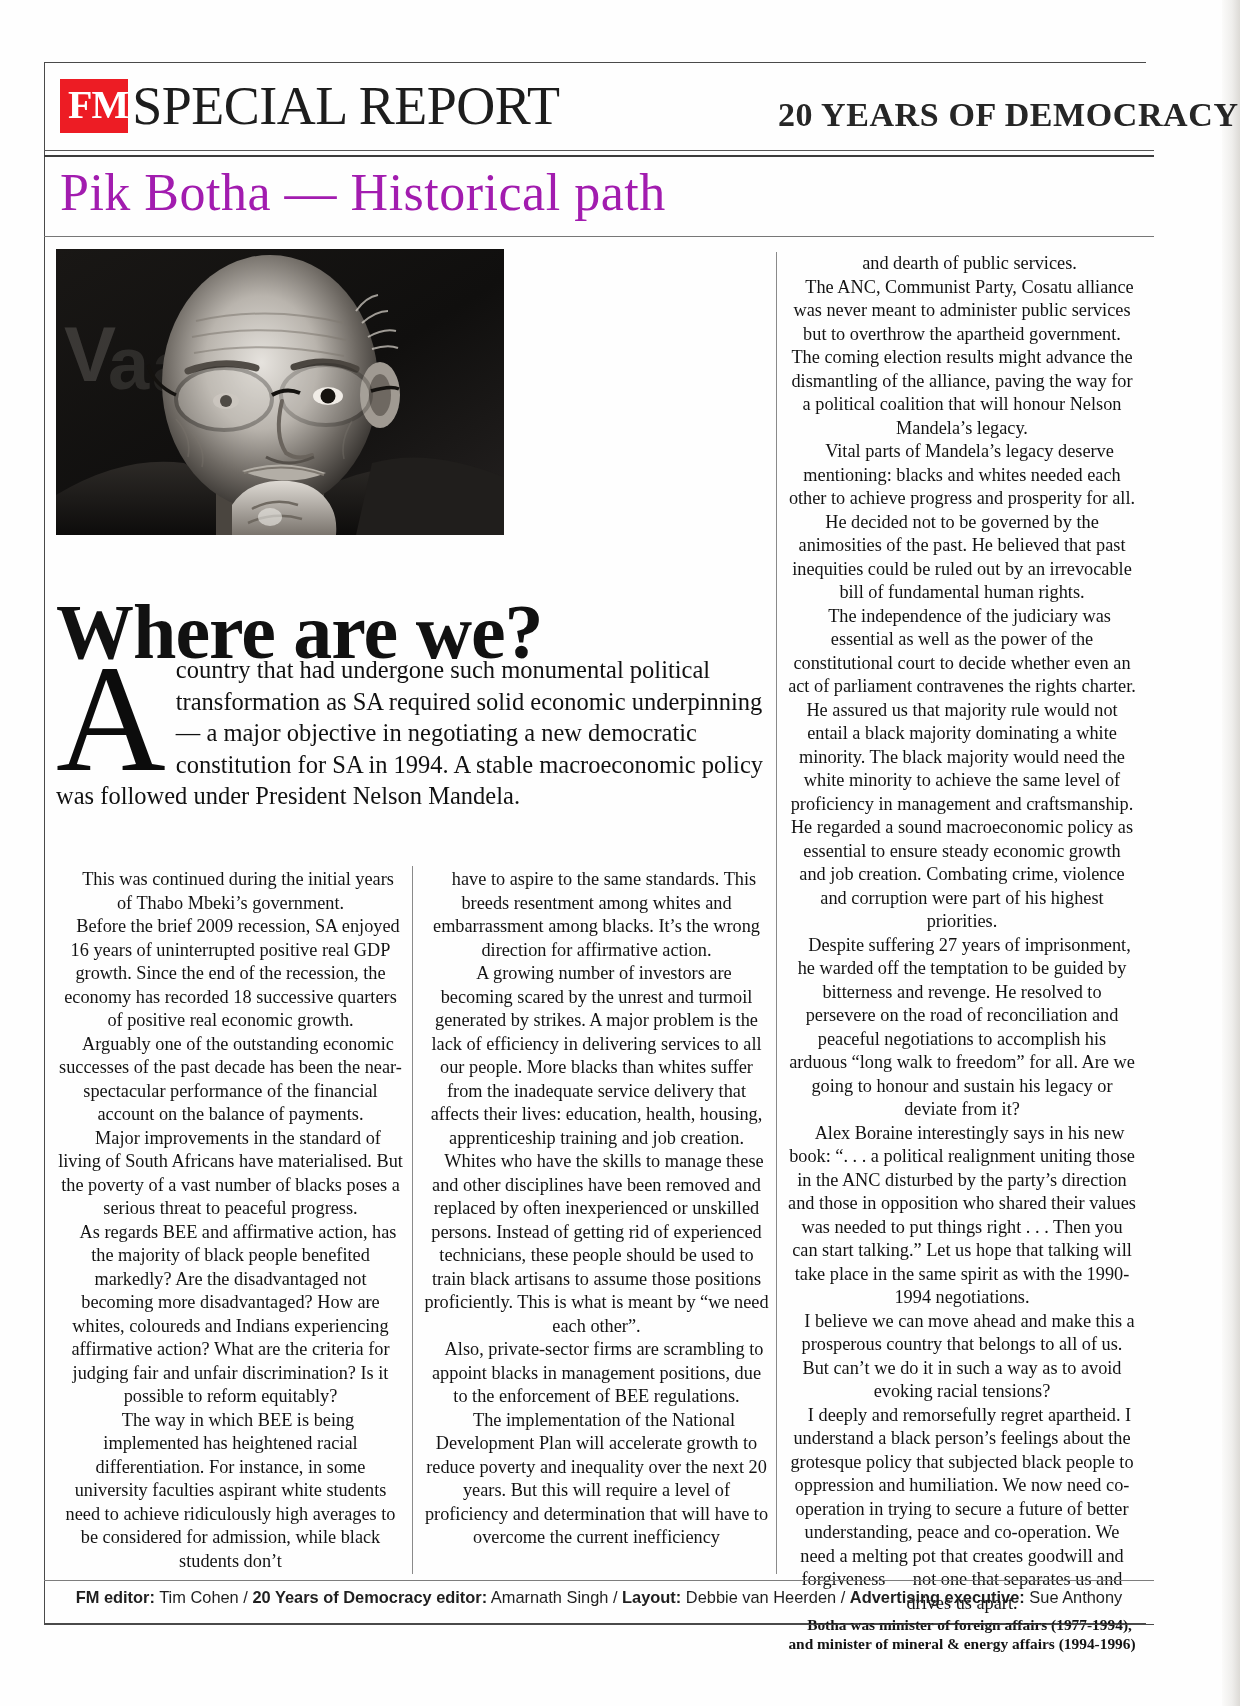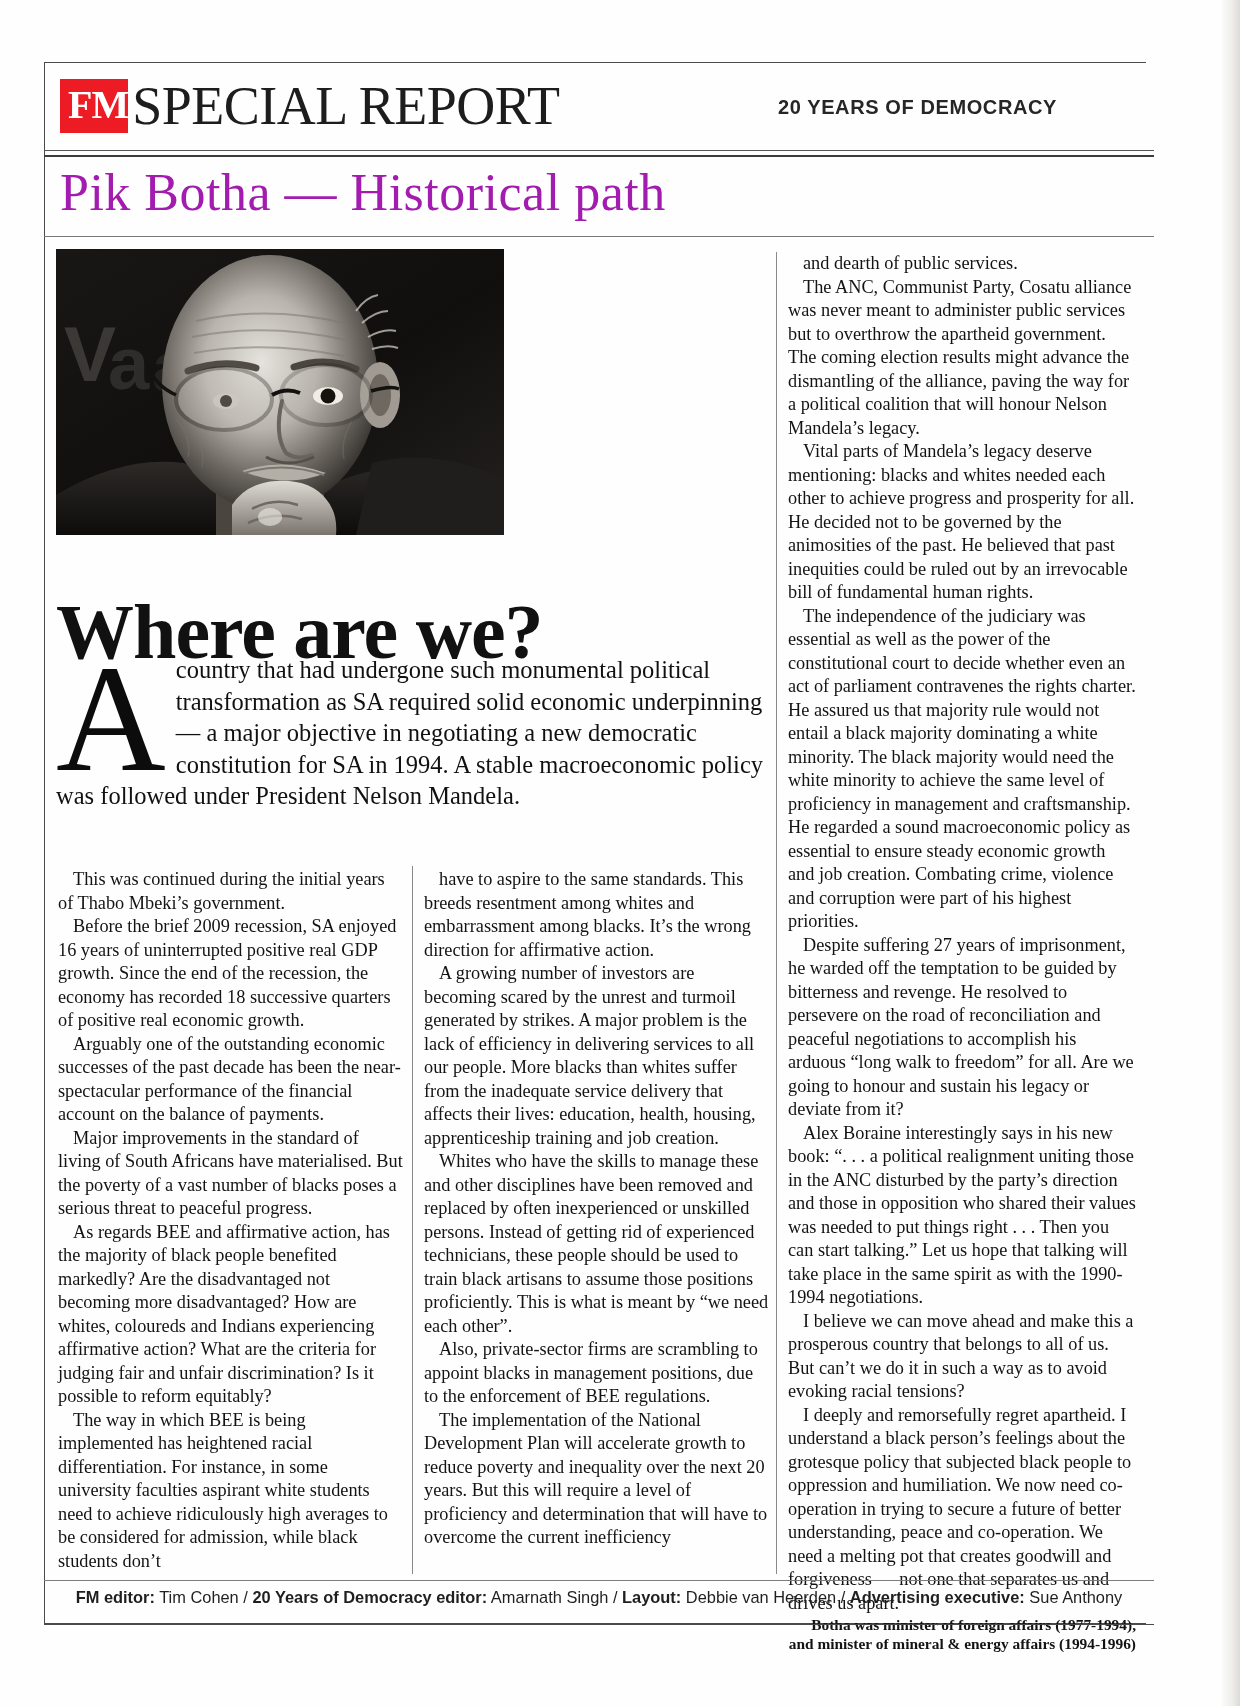--- a/index.html
+++ b/index.html
@@ -71,23 +71,23 @@
     font-family: "Liberation Serif", serif;
     font-size: 54px;
     line-height: 1;
     letter-spacing: -0.5px;
     color: #1d1d1d;
   }
   .kicker {
     position: absolute;
     left: 778px;
     top: 96px;
-    font-family: Liberation Sans, sans-serif;
+    font-family: Liberation Serif, serif;
     font-weight: bold;
-    font-size: 20px;
+    font-size: 34px;
     letter-spacing: 0.6px;
     color: #262626;
     white-space: nowrap;
   }
 
   .rule-under-masthead {
     position: absolute;
     left: 44px; top: 150px;
     width: 1110px; height: 0;
     border-top: 1.2px solid #555;
@@ -168,20 +168,21 @@
     position: absolute;
     font-family: "Liberation Serif", serif;
     font-size: 18.3px;
     line-height: 1.285;
     color: #131313;
     text-align: left;
   }
   .col p {
     margin: 0;
     text-indent: 15px;
+    text-align: center;
   }
 
   .col-1 { left: 58px;  top: 868px;  width: 345px; }
   .col-2 { left: 424px; top: 868px;  width: 345px; }
   .col-3 { left: 788px; top: 252px;  width: 348px; }
 
   .vrule {
     position: absolute;
     width: 0;
     border-left: 1.1px solid #8a8a8a;

